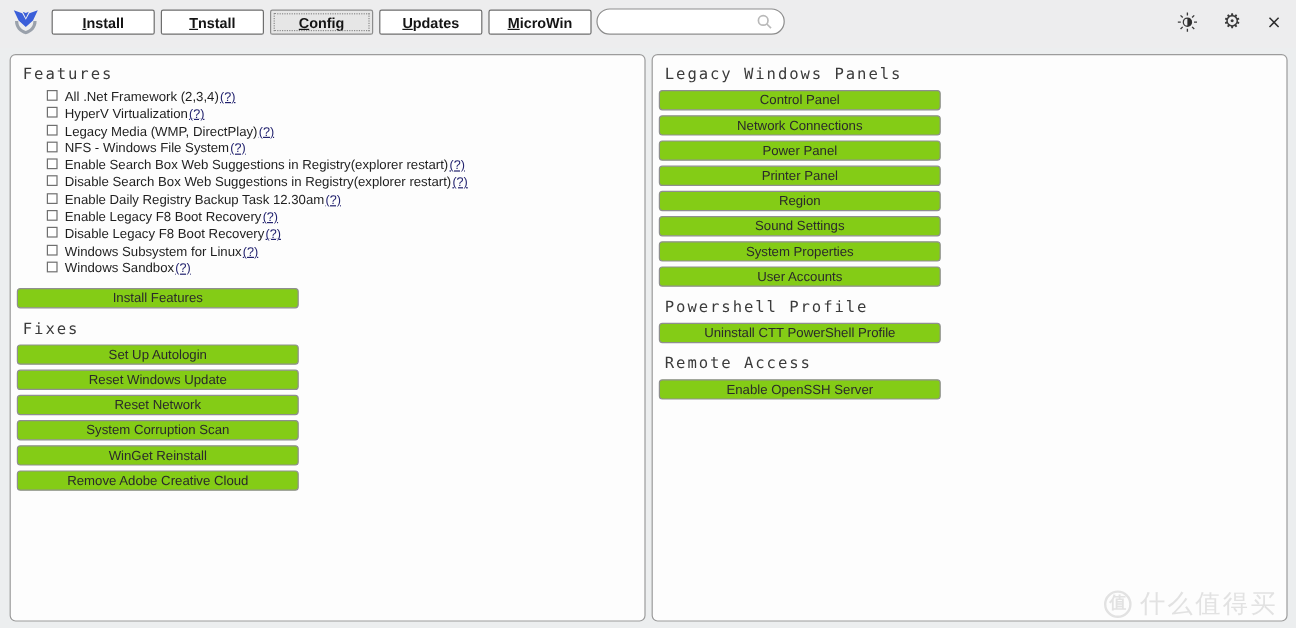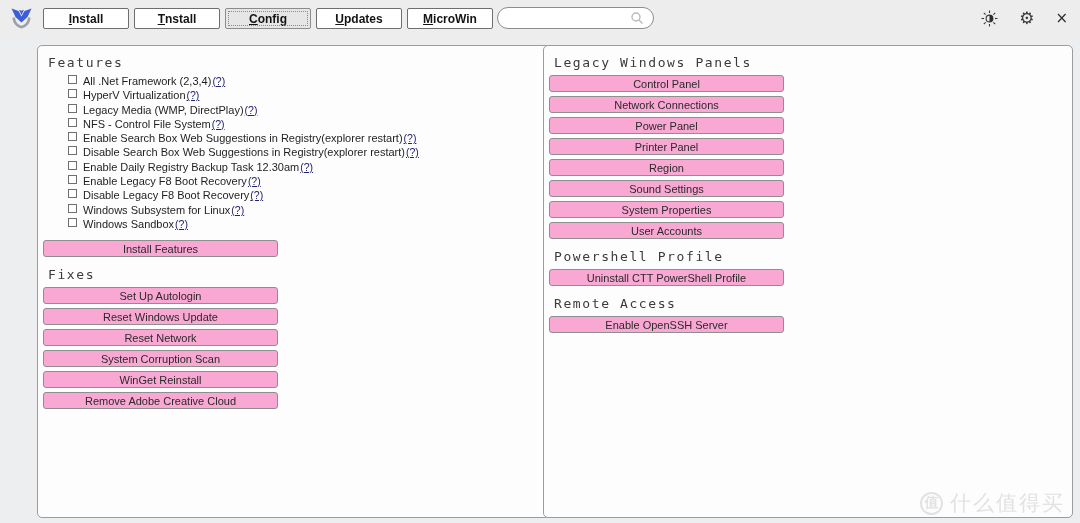--- a/index.html
+++ b/index.html
@@ -56,21 +56,21 @@
   }
   .gear-glyph { font-size: 17px; line-height: 1; color: #3a3a3a; }
   .close-glyph { font-size: 15px; line-height: 1; color: #2d2d2d; }
 
   
   .panel {
     position: absolute; top: 45px; height: 473px; width: 530px;
     background: #fdfdfd;
     border: 1px solid #9c9c9c; border-radius: 5px;
   }
-  .panel-left  { left: 8px; margin-left: 29px; }
+  .panel-left  { left: 8px; }
   .panel-right { left: 543px; }
 
   .section-title {
     font-family: "DejaVu Sans Mono", monospace;
     font-size: 13px; letter-spacing: 1.6px; color: #3b3b3b;
     margin: 9px 0 5px 10px;
     white-space: nowrap;
   }
   .section-title.after-buttons { margin-top: 10px; }
 
@@ -89,21 +89,21 @@
   .help-link {
     color: #22226e; text-decoration: underline;
     font-size: 10.5px; margin-left: 1px; cursor: pointer;
   }
 
   
   .wide-btn {
     display: block;
     width: 235px; height: 17px;
     margin: 4px 0 0 5px;
-    background: #f9a8d4;
+    background: #84cc16;
     border: 1px solid #8f8f8f; border-radius: 3px;
     font-family: "Liberation Sans", sans-serif;
     font-size: 11px; color: #2a2a2a;
     line-height: 14px;
     cursor: pointer;
   }
   .wide-btn.gap-top { margin-top: 8px; }
 
   
   .watermark {
@@ -203,21 +203,21 @@
       </div>
 
       <div class="feature-row">
         <span class="checkbox"></span>
         <span class="feature-label">Legacy Media (WMP, DirectPlay)</span>
         <a class="help-link">(?)</a>
       </div>
 
       <div class="feature-row">
         <span class="checkbox"></span>
-        <span class="feature-label">NFS - Control File System</span>
+        <span class="feature-label">NFS - Windows File System</span>
         <a class="help-link">(?)</a>
       </div>
 
       <div class="feature-row">
         <span class="checkbox"></span>
         <span class="feature-label">Enable Search Box Web Suggestions in Registry(explorer restart)</span>
         <a class="help-link">(?)</a>
       </div>
 
       <div class="feature-row">

